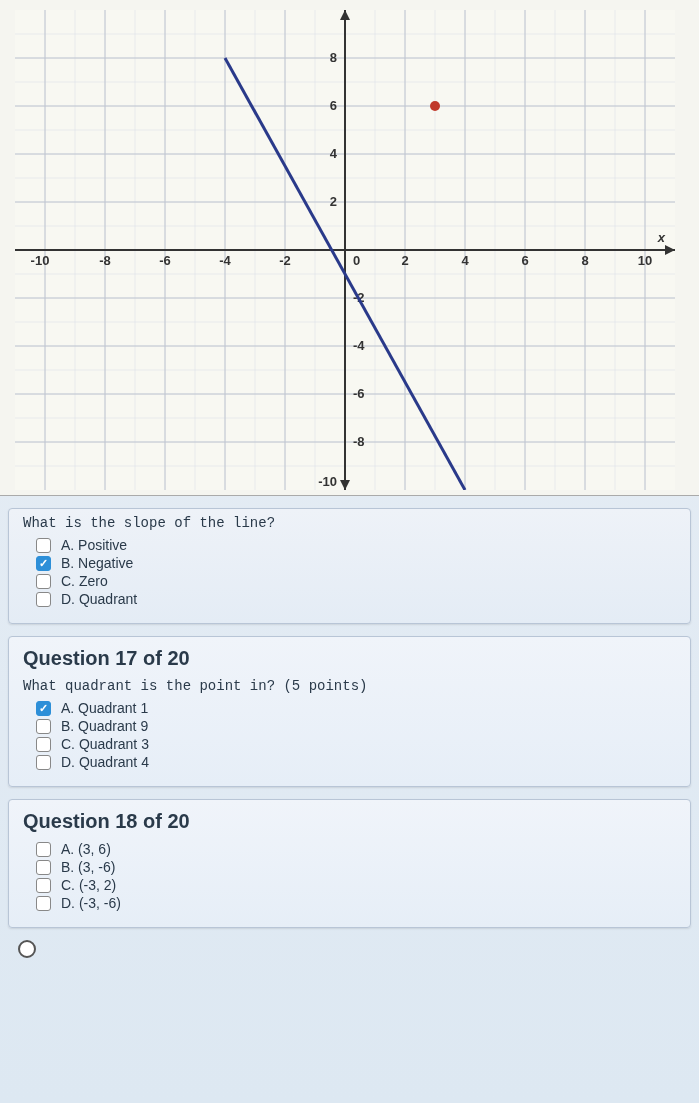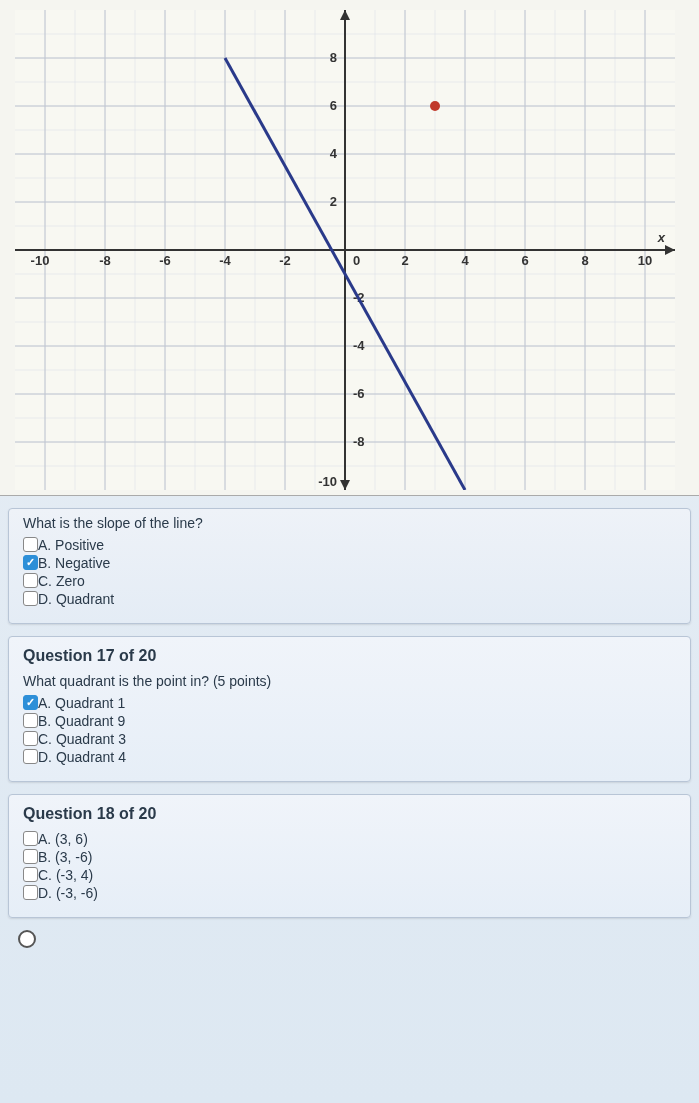--- a/index.html
+++ b/index.html
@@ -25,38 +25,39 @@
     .question-block {
       background: linear-gradient(180deg, #f0f4fa 0%, #e6eef7 100%);
       border: 1px solid #b8c5d6;
       border-radius: 4px;
       margin: 12px 8px;
       padding: 10px 14px 14px 14px;
       box-shadow: 0 1px 2px rgba(0,0,0,0.1);
     }
     .question-header {
       font-weight: bold;
-      font-size: 16px;
+      font-size: 20px;
       color: #2a3a4a;
       margin-bottom: 8px;
     }
     .question-text {
       font-size: 14px;
       color: #2a3a4a;
       margin-bottom: 6px;
+      font-family: Liberation Mono, monospace;
     }
     .first-question {
       padding: 6px 14px 14px 14px;
       background: linear-gradient(180deg, #eef2f8 0%, #e4ecf5 100%);
     }
     .option-row {
       display: flex;
-      align-items: flex-start;
-      gap: 0;
-      margin: 2px 0;
+      align-items: center;
+      gap: 10px;
+      margin: 2px 13px;
       font-size: 14px;
       color: #2a3a4a;
     }
     .checkbox {
       width: 15px;
       height: 15px;
       border: 1.5px solid #888;
       border-radius: 3px;
       background: #fff;
       display: inline-flex;
@@ -251,21 +252,21 @@
   <div class="option-row">
     <span class="checkbox"></span>
     <span>A. (3, 6)</span>
   </div>
   <div class="option-row">
     <span class="checkbox"></span>
     <span>B. (3, -6)</span>
   </div>
   <div class="option-row">
     <span class="checkbox"></span>
-    <span>C. (-3, 4)</span>
+    <span>C. (-3, 2)</span>
   </div>
   <div class="option-row">
     <span class="checkbox"></span>
     <span>D. (-3, -6)</span>
   </div>
 </div>
 
 <div class="bottom-circle"></div>
 
 </body></html>

